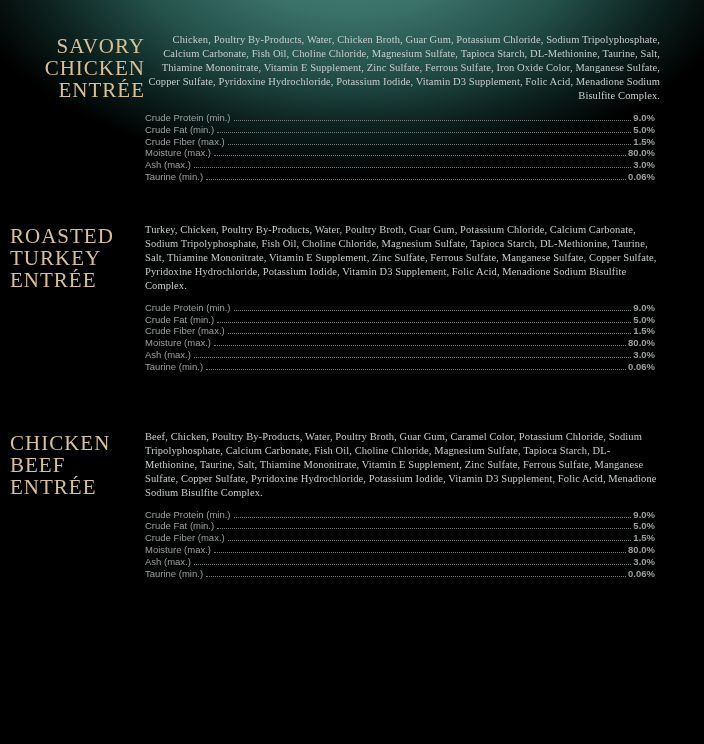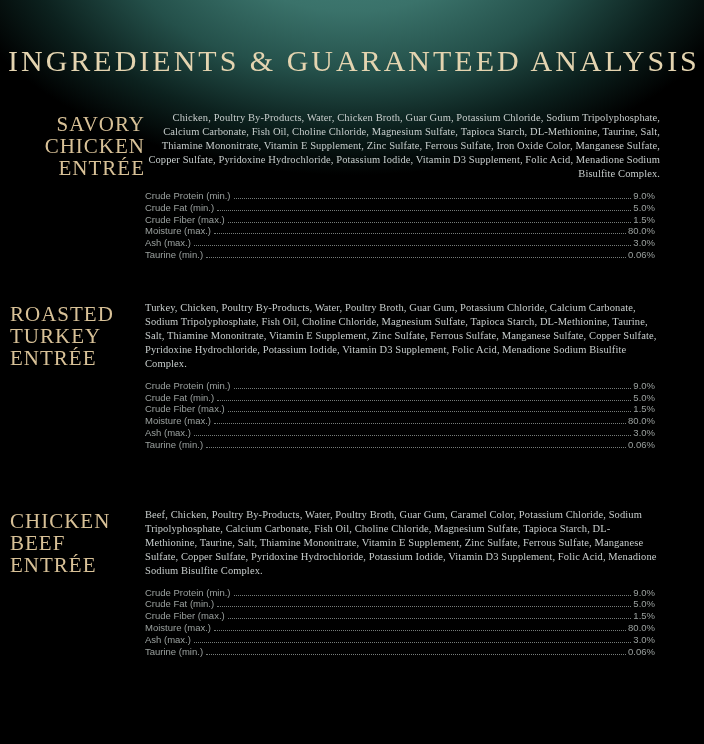--- a/index.html
+++ b/index.html
@@ -61,28 +61,27 @@
     color: #9aa09e;
   }
   .row { display: flex; align-items: baseline; }
   .row .label { white-space: nowrap; }
   .row .leader {
     flex: 1 1 auto;
     border-bottom: 1px dotted #767c7a;
     margin: 0 2px 2px 3px;
     min-width: 20px;
   }
-  .row .value { white-space: nowrap; }
+  .row .value { white-space: nowrap; font-weight: bold; }
 </style>
 </head>
 <body>
 
 <div class="page">
 
-  <h1 class="title">INGREDIENTS &amp; GUARANTEED ANALYSIS</h1>
 
   <section class="product first">
     <h2 class="product-name">SAVORY
 CHICKEN
 ENTRÉE</h2>
     <div class="details">
       <p class="ingredients">Chicken, Poultry By-Products, Water, Chicken Broth, Guar Gum, Potassium Chloride, Sodium Tripolyphosphate, Calcium Carbonate, Fish Oil, Choline Chloride, Magnesium Sulfate, Tapioca Starch, DL-Methionine, Taurine, Salt, Thiamine Mononitrate, Vitamin E Supplement, Zinc Sulfate, Ferrous Sulfate, Iron Oxide Color, Manganese Sulfate, Copper Sulfate, Pyridoxine Hydrochloride, Potassium Iodide, Vitamin D3 Supplement, Folic Acid, Menadione Sodium Bisulfite Complex.</p>
       <div class="analysis">
         <div class="row">
           <span class="label">Crude Protein (min.)</span>

